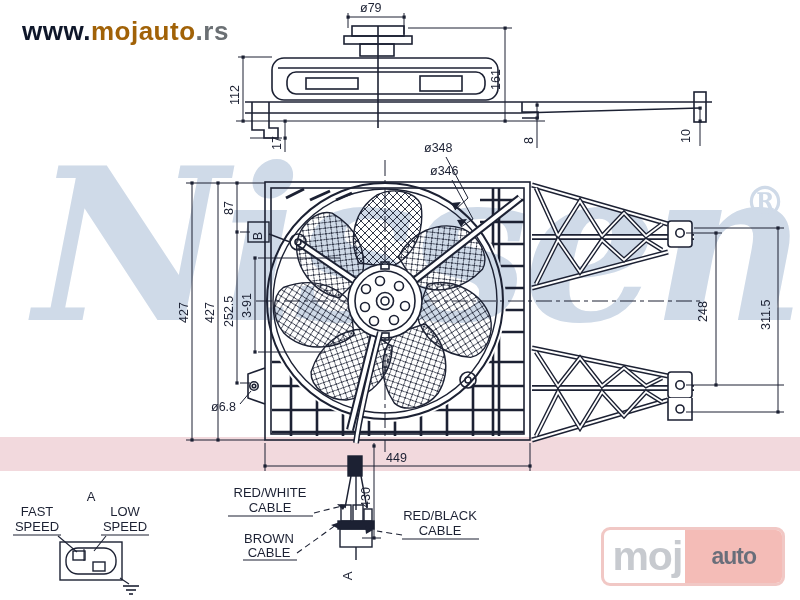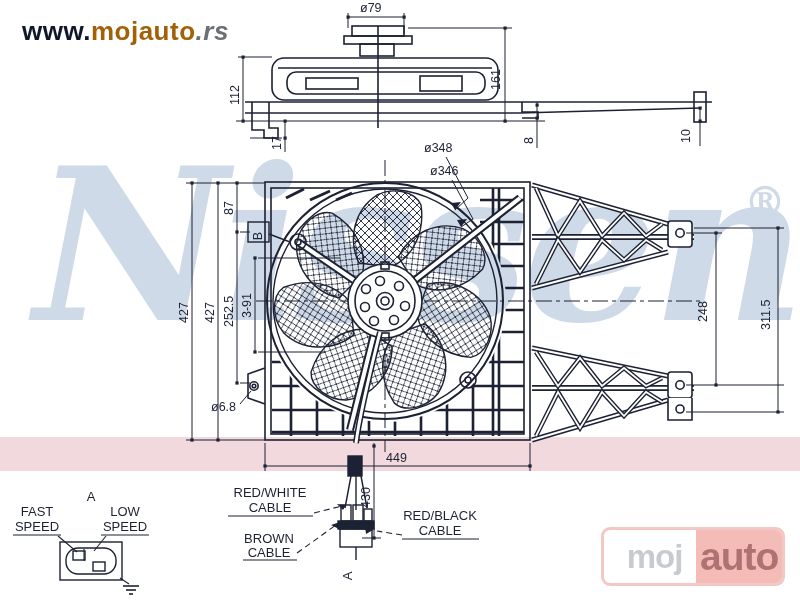--- a/index.html
+++ b/index.html
@@ -4,40 +4,40 @@
 <style>
   html,body{margin:0;padding:0;}
   body{width:800px;height:600px;position:relative;background:#ffffff;overflow:hidden;
        font-family:"Liberation Sans",sans-serif;}
   .stage{position:absolute;inset:0;width:800px;height:600px;}
   
   .site-logo{position:absolute;left:22px;top:16px;font-size:26px;font-weight:bold;
              letter-spacing:.5px;z-index:5;}
   .site-logo .p1{color:#0f172a;}
   .site-logo .p2{color:#a16207;}
-  .site-logo .p3{color:#6b7074;font-style:italic;}
+  .site-logo .p3{color:#6b7074;}
   
   .wm-band{position:absolute;left:0;top:437px;width:800px;height:34px;background:#f2d9dd;z-index:1;}
   .wm-text{position:absolute;left:34px;top:140px;z-index:1;color:#cfdae8;
            font-family:"DejaVu Serif",serif;font-style:italic;font-weight:bold;
            font-size:212px;line-height:1;letter-spacing:-6px;user-select:none;}
   .wm-reg{position:absolute;left:744px;top:178px;z-index:1;color:#cfdae8;
           font-family:"DejaVu Serif",serif;font-weight:bold;font-size:42px;}
   
   svg.draw{position:absolute;inset:0;z-index:3;}
   svg.draw text{font-family:"Liberation Sans",sans-serif;font-size:12.5px;fill:#1c2133;}
   svg.draw text.lbl{font-size:13px;}
   
   .stamp{position:absolute;left:601px;top:527px;width:178px;height:53px;z-index:4;
          border:3px solid #e9a7a2;border-radius:9px;display:flex;overflow:hidden;
          opacity:.62;background:#fff;}
   .stamp .moj{flex:0 0 44%;display:flex;align-items:center;justify-content:flex-end;
-              color:#a6abb3;font-weight:bold;font-size:33px;letter-spacing:-1px;padding-right:14px;}
-  .stamp .auto{flex:1;background:#ee948c;color:#7f1d1d;display:flex;align-items:center;
-               justify-content:center;font-weight:bold;font-size:39px;letter-spacing:-1px;}
+              color:#a6abb3;font-weight:bold;font-size:41px;letter-spacing:-1px;padding-right:3px;}
+  .stamp .auto{flex:1;background:#ee948c;color:#0f172a;display:flex;align-items:center;
+               justify-content:center;font-weight:bold;font-size:23px;letter-spacing:-1px;}
 </style>
 </head>
 <body>
 
 <div class="stage">
 
   <div class="wm-band"></div>
   <div class="wm-text">Nissens</div>
   <div class="wm-reg">®</div>
 

